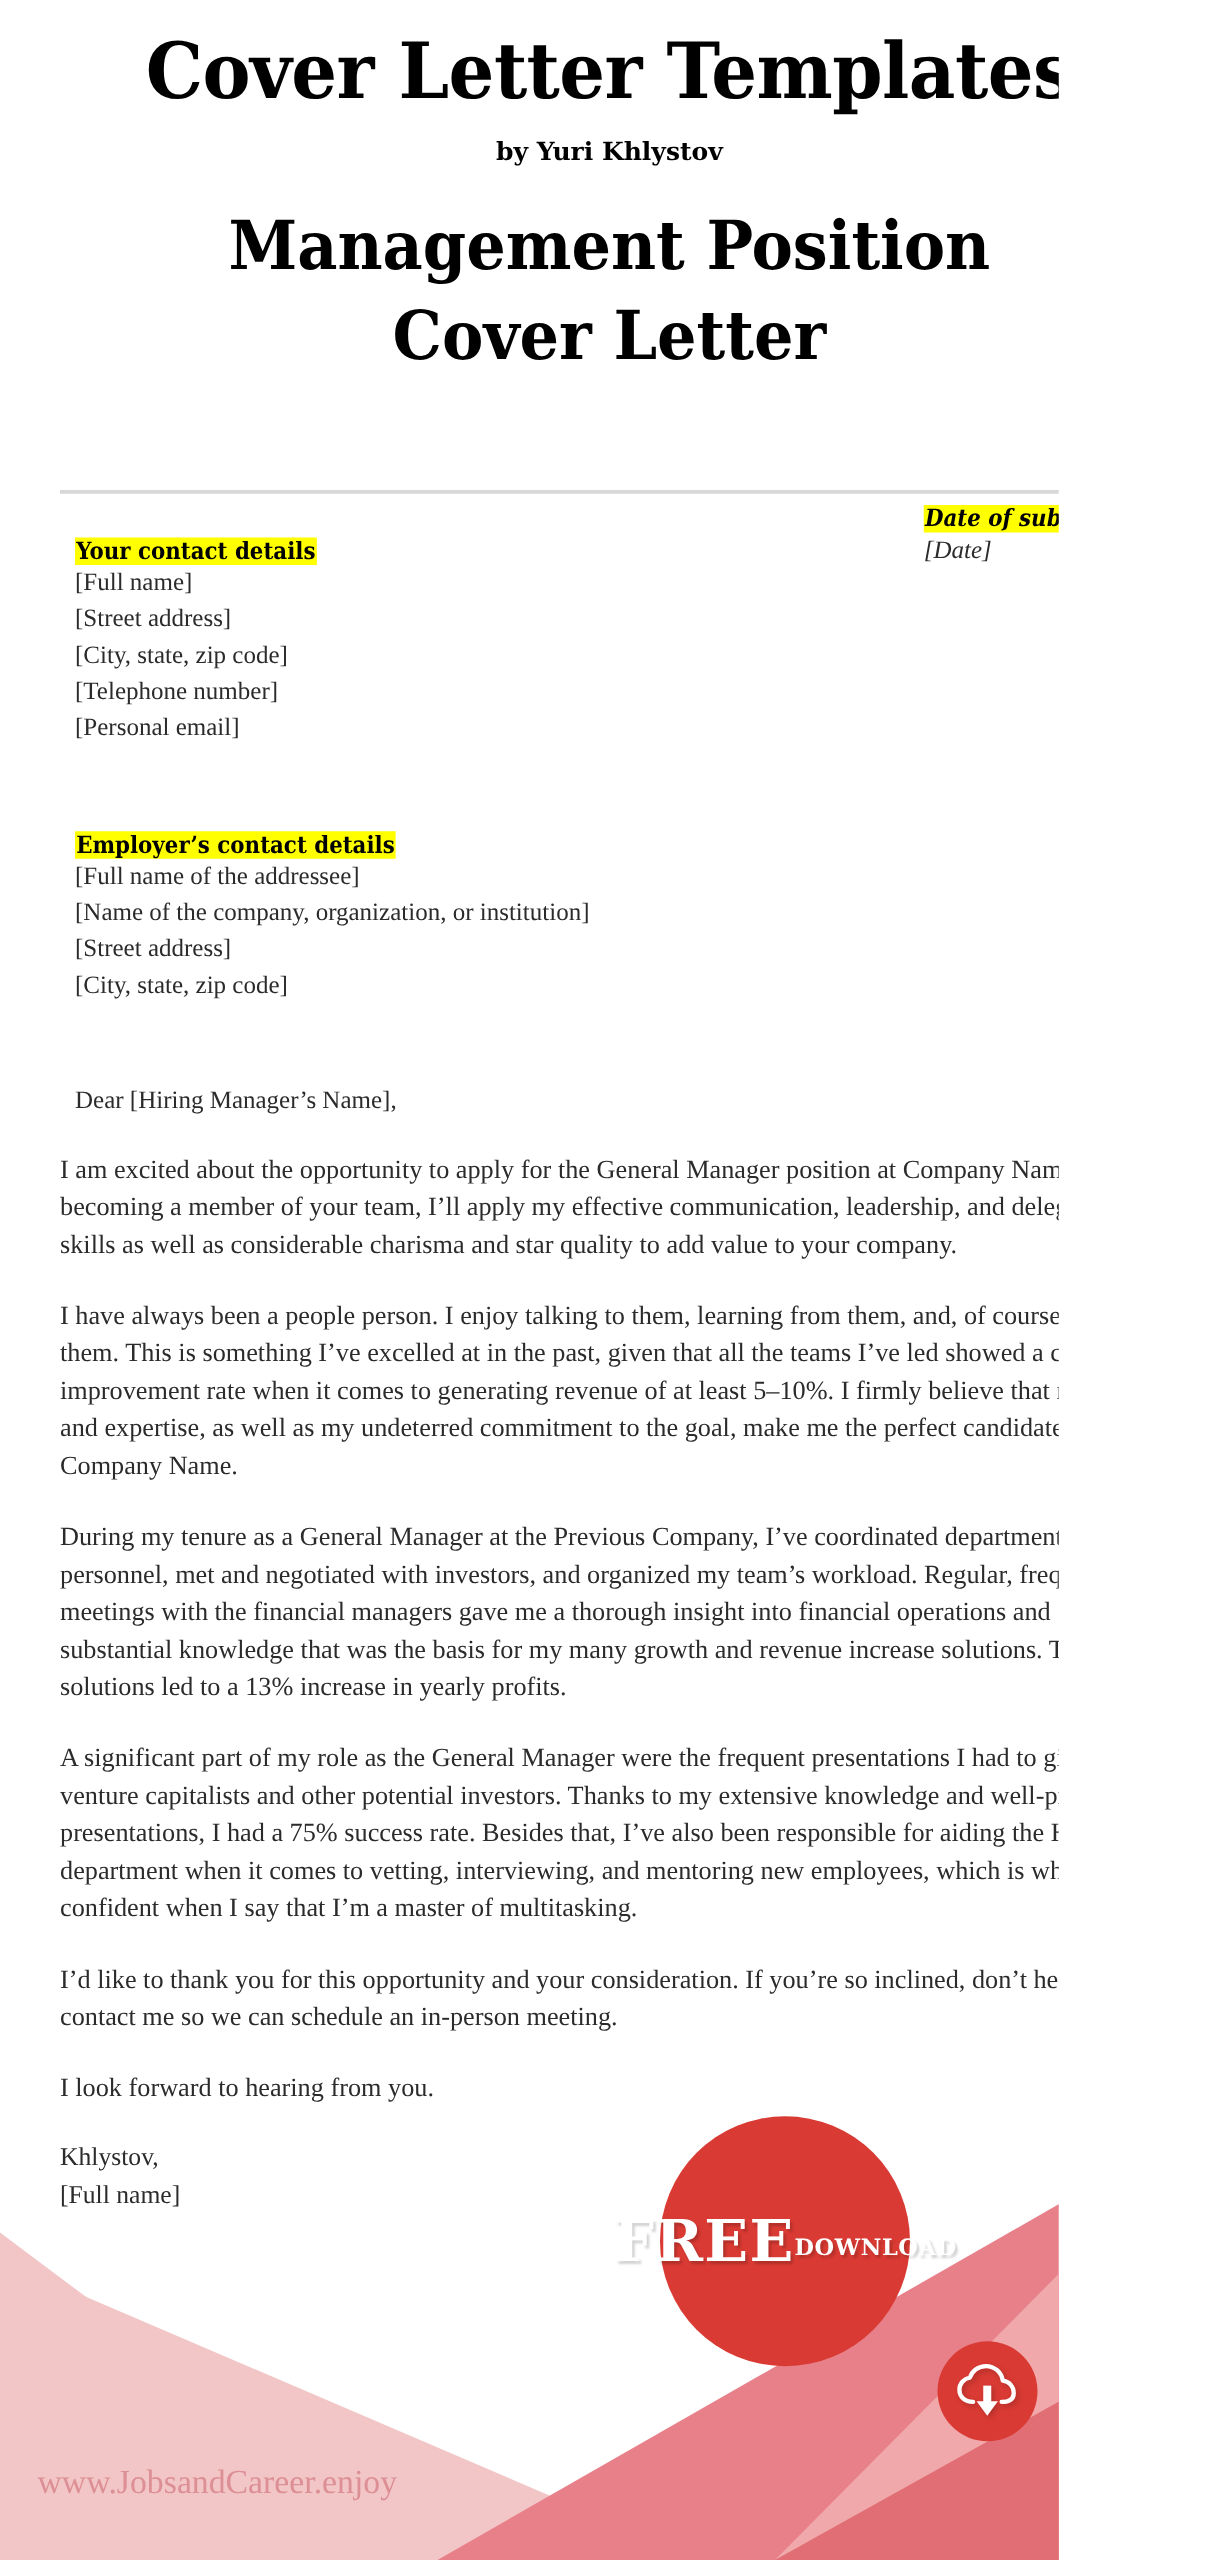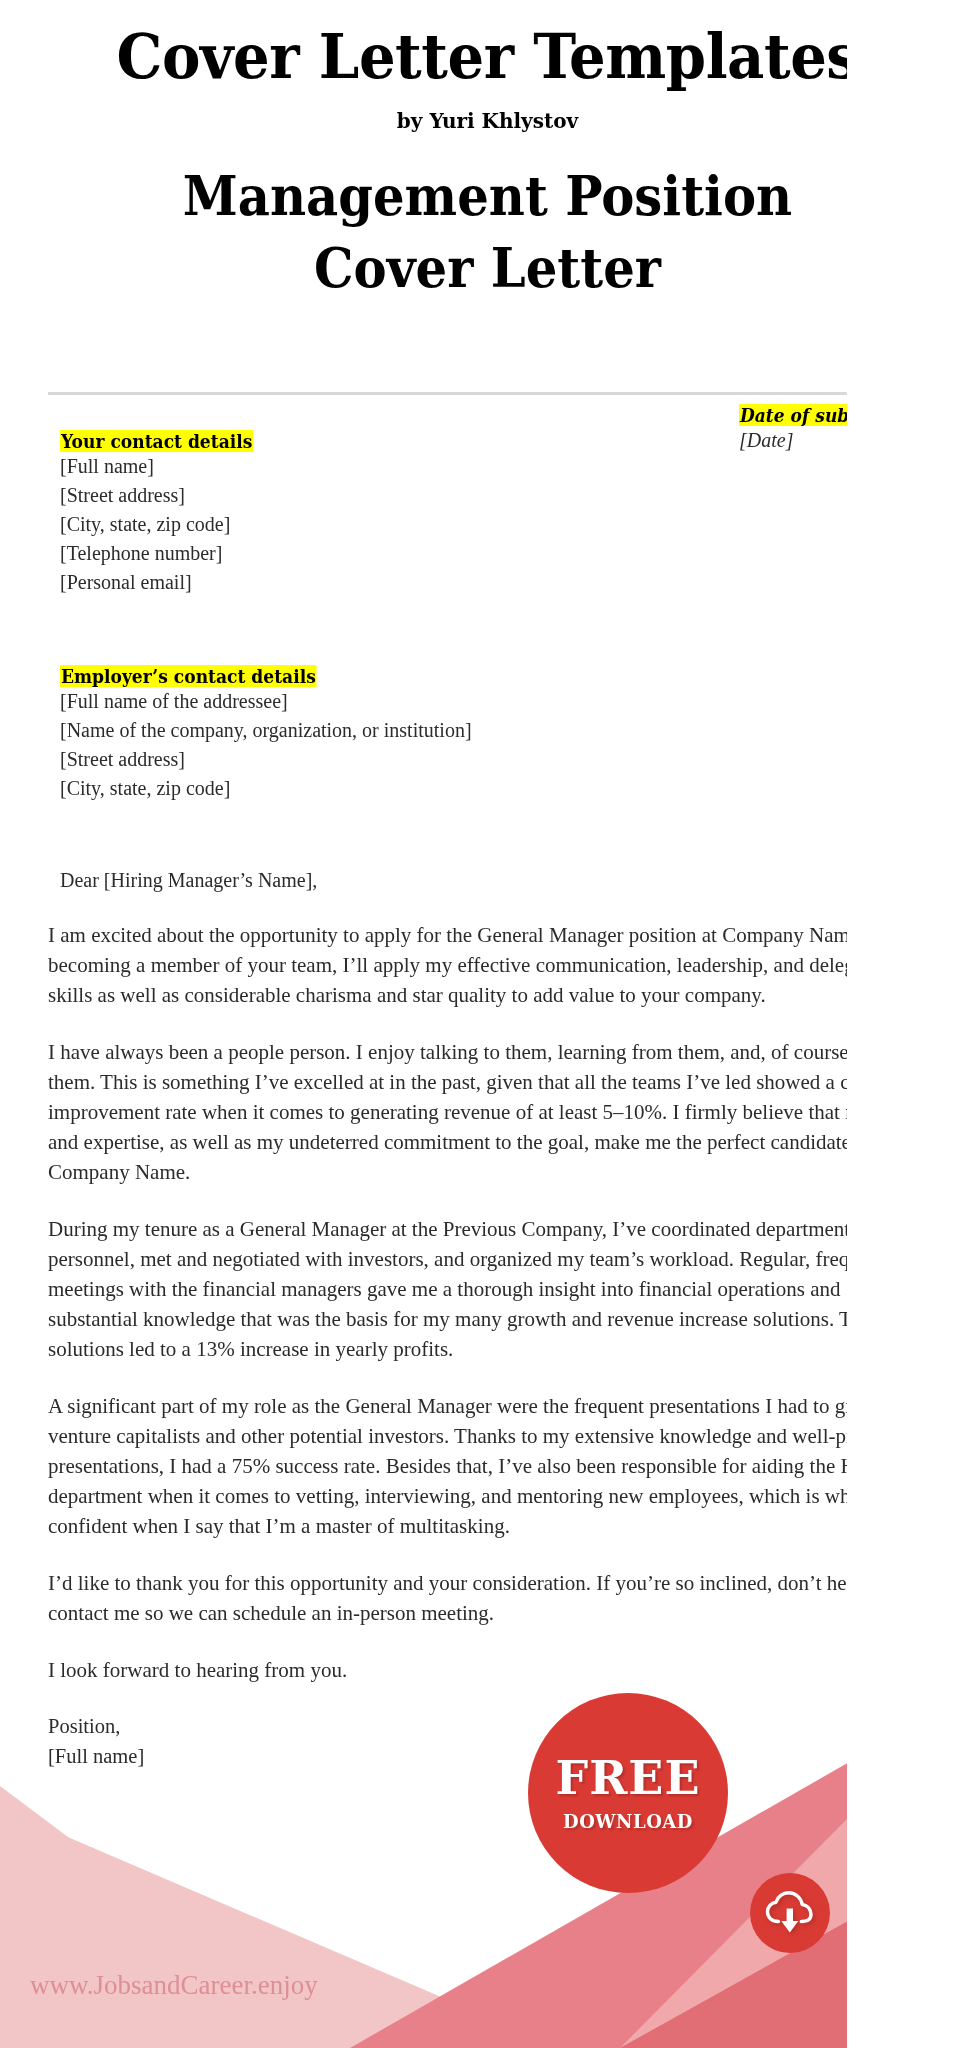--- a/index.html
+++ b/index.html
@@ -132,21 +132,20 @@
   #badge {
     position: absolute;
     left: 528px;
     top: 1693px;
     width: 200px;
     height: 200px;
     border-radius: 50%;
     background: #d93a33;
     z-index: 6;
     display: flex;
-    flex-direction: column;
     align-items: center;
     justify-content: center;
   }
   .badge-free {
     font-family: "DejaVu Serif", "Liberation Serif", serif;
     font-weight: 700;
     font-size: 46px;
     line-height: 1;
     color: #ffffff;
     letter-spacing: 1px;
@@ -239,21 +238,21 @@
 
     <div class="blk salutation ln">Dear [Hiring Manager’s Name],</div>
 
     <div class="paras">
       <p class="para">I am excited about the opportunity to apply for the General Manager position at Company Name. By becoming a member of your team, I’ll apply my effective communication, leadership, and delegation skills as well as considerable charisma and star quality to add value to your company.</p>
       <p class="para">I have always been a people person. I enjoy talking to them, learning from them, and, of course, leading them. This is something I’ve excelled at in the past, given that all the teams I’ve led showed a consistent improvement rate when it comes to generating revenue of at least 5–10%. I firmly believe that my skills and expertise, as well as my undeterred commitment to the goal, make me the perfect candidate for the Company Name.</p>
       <p class="para">During my tenure as a General Manager at the Previous Company, I’ve coordinated departments and personnel, met and negotiated with investors, and organized my team’s workload. Regular, frequent meetings with the financial managers gave me a thorough insight into financial operations and substantial knowledge that was the basis for my many growth and revenue increase solutions. These solutions led to a 13% increase in yearly profits.</p>
       <p class="para">A significant part of my role as the General Manager were the frequent presentations I had to give to venture capitalists and other potential investors. Thanks to my extensive knowledge and well-prepared presentations, I had a 75% success rate. Besides that, I’ve also been responsible for aiding the HR department when it comes to vetting, interviewing, and mentoring new employees, which is why I’m confident when I say that I’m a master of multitasking.</p>
       <p class="para">I’d like to thank you for this opportunity and your consideration. If you’re so inclined, don’t hesitate to contact me so we can schedule an in-person meeting.</p>
       <p class="para tight">I look forward to hearing from you.</p>
-      <p class="sign-line">Position,</p>
+      <p class="sign-line">Khlystov,</p>
       <p class="sign-line">[Full name]</p>
     </div>
   </div>
 
   <div id="badge">
     <div class="badge-free">FREE</div>
     <div class="badge-dl">DOWNLOAD</div>
   </div>
 
   <div id="dl-circle">

